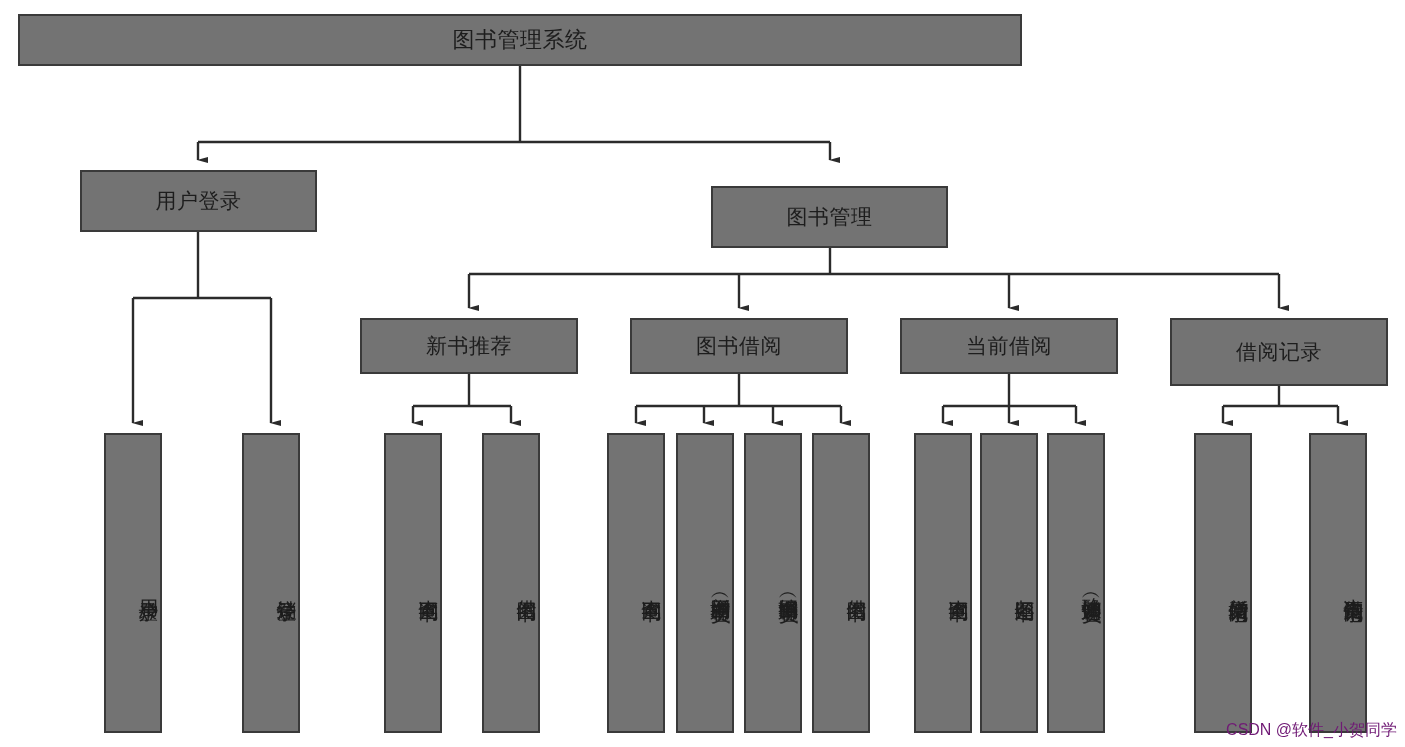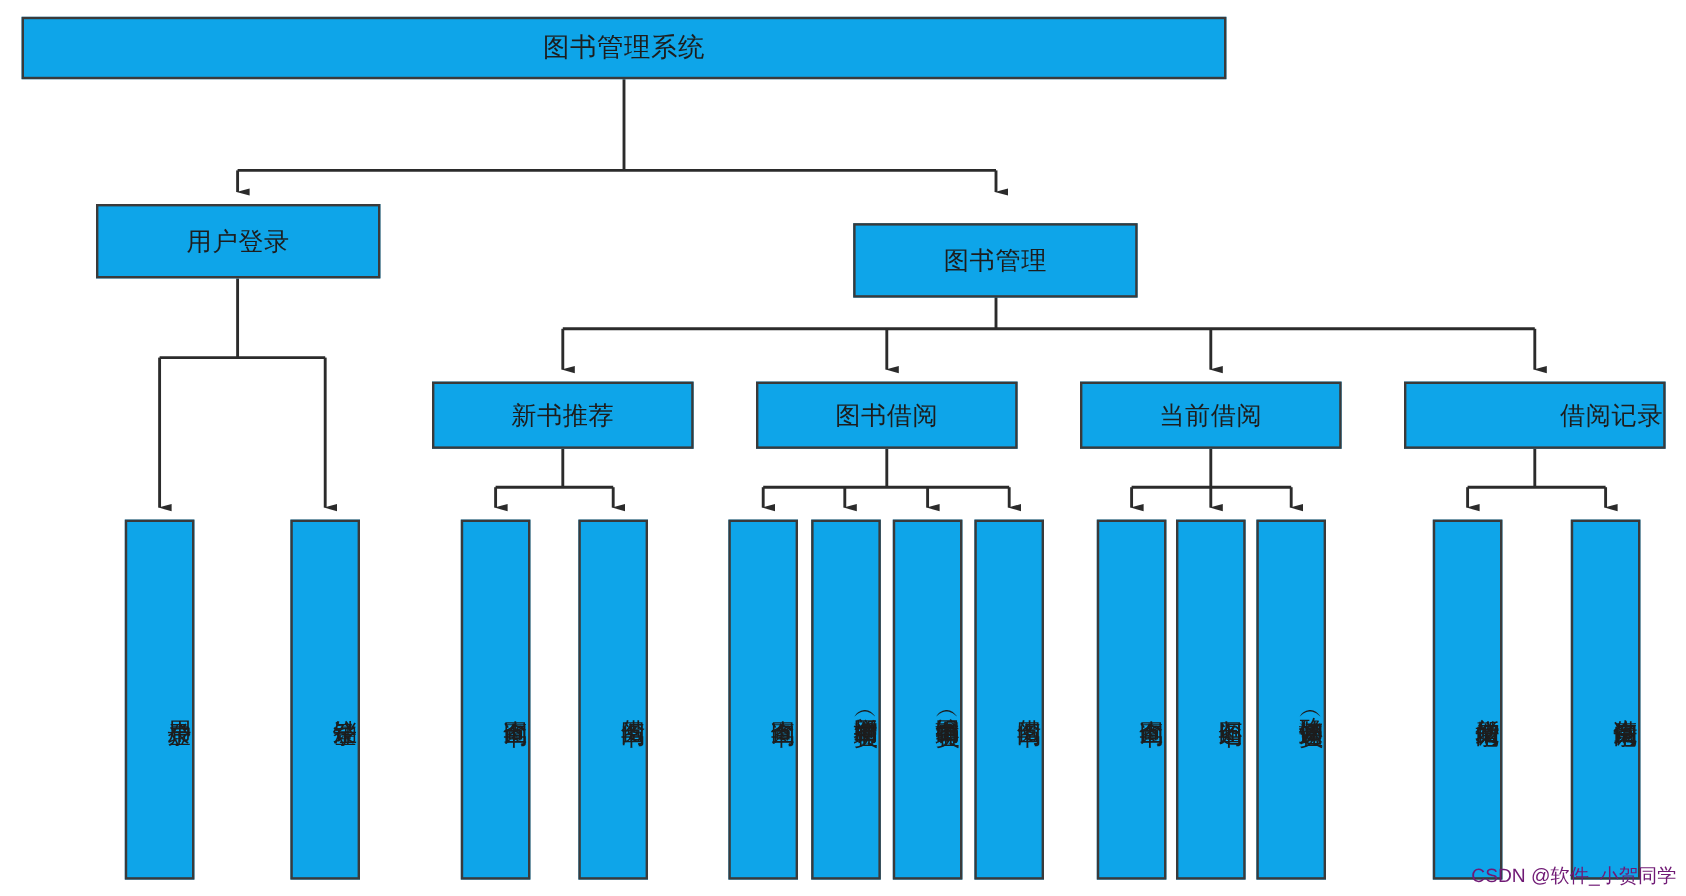--- a/index.html
+++ b/index.html
@@ -21,21 +21,21 @@
     position: absolute;
     left: 0;
     top: 0;
     width: 1405px;
     height: 747px;
     pointer-events: none;
   }
   .node {
     position: absolute;
     box-sizing: border-box;
-    background: #0ea5e9;
+    background: #737373;
     border: 2px solid #3a3a3a;
     display: flex;
     align-items: center;
     justify-content: center;
     color: #1d1d1d;
     text-align: center;
   }
   .node.h {
     font-size: 21px;
     letter-spacing: 0.5px;
@@ -136,21 +136,21 @@
 
   <div class="node h" style="left:630px; top:318px; width:218px; height:56px;">
     <span>图书借阅</span>
   </div>
   <div class="node h" style="left:360px; top:318px; width:218px; height:56px;">
     <span>新书推荐</span>
   </div>
   <div class="node h" style="left:900px; top:318px; width:218px; height:56px;font-family:Liberation Serif, serif;">
     <span>当前借阅</span>
   </div>
-  <div class="node h" style="left:1170px; top:318px; width:218px; height:56px;justify-content:flex-end;">
+  <div class="node h" style="left:1170px; top:318px; width:218px; height:68px;">
     <span>借阅记录</span>
   </div>
 
   <div class="node v" style="left:104px; top:433px; width:58px; height:300px;">
     <span class="vtext">用户登录</span>
   </div>
   <div class="node v" style="left:242px; top:433px; width:58px; height:300px;">
     <span class="vtext">注销登录</span>
   </div>
 

